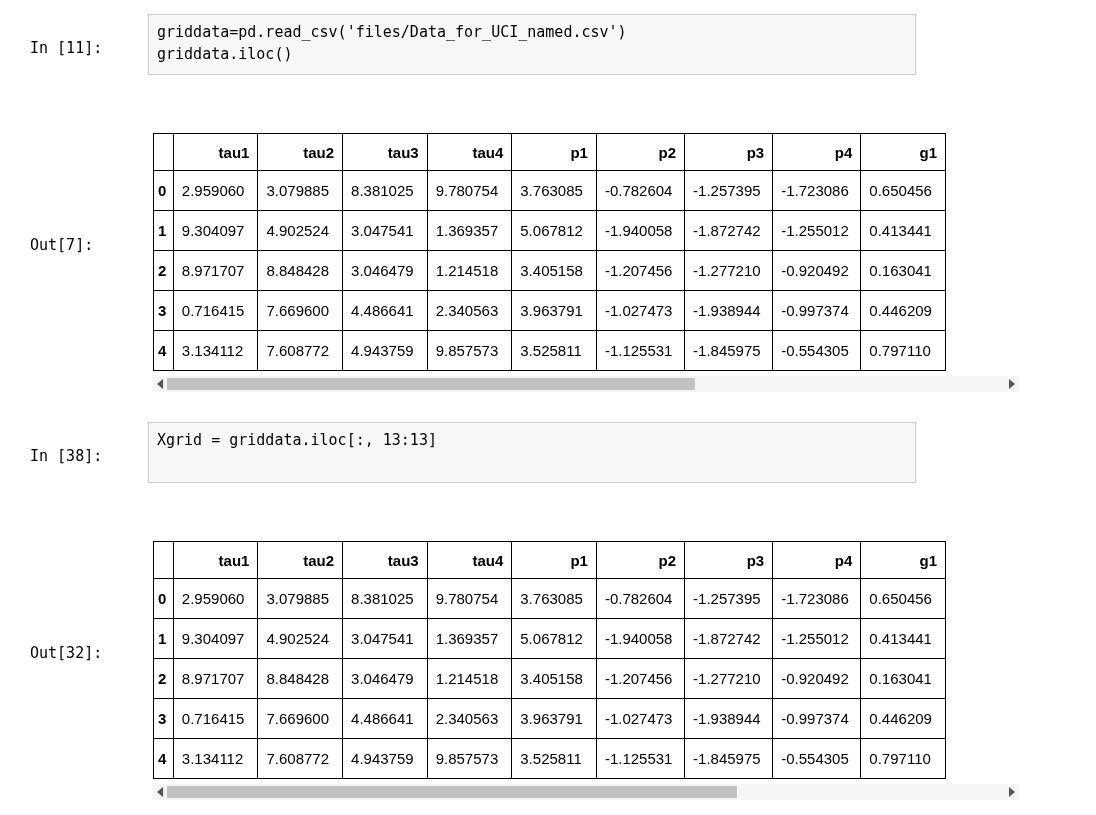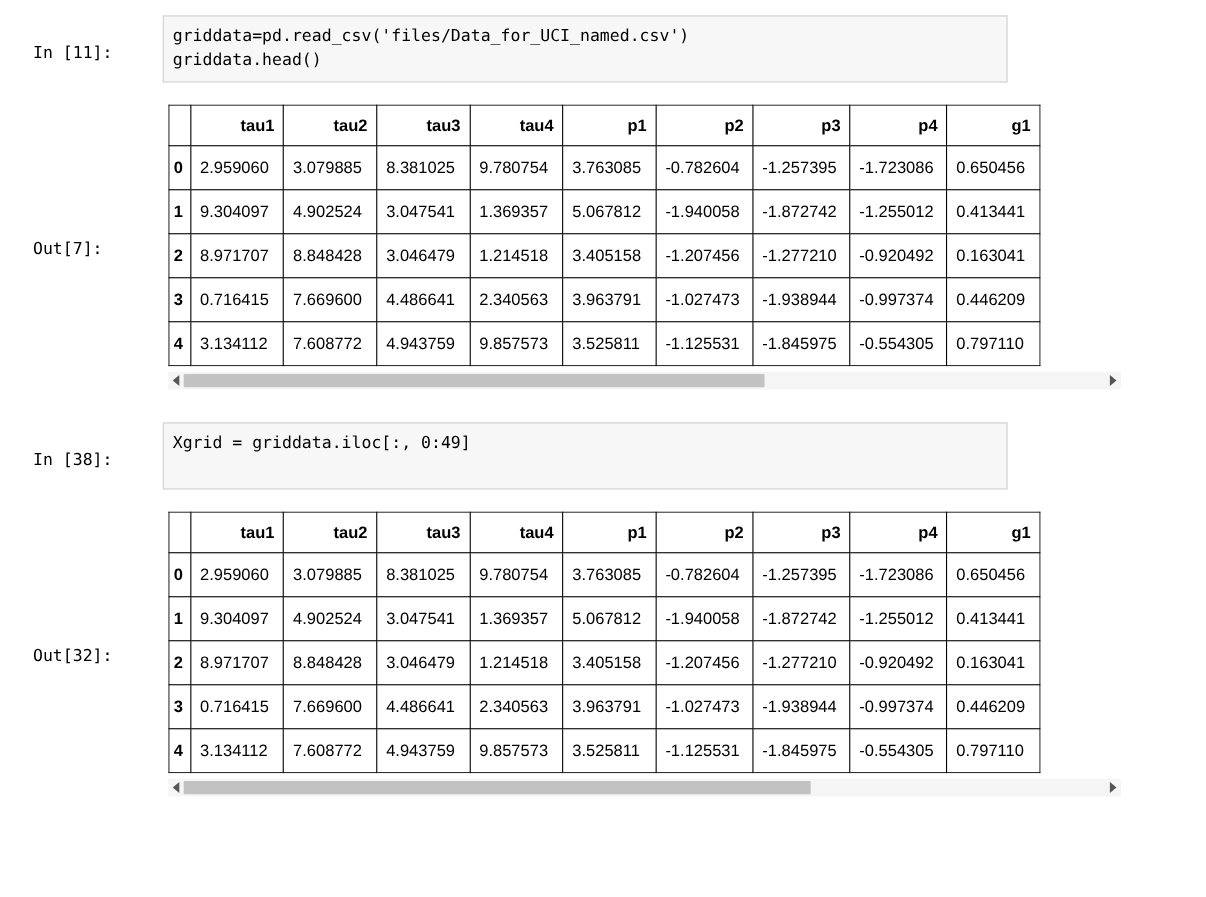--- a/index.html
+++ b/index.html
@@ -25,21 +25,21 @@
     padding: 6px 8px 8px 8px;
     min-height: 61px;
   }
   .code-line {
     font-family: "DejaVu Sans Mono", monospace;
     font-size: 15px; line-height: 22px; color: #000;
     white-space: pre;
   }
   .out-area { margin-top: 20px; }
   .table-scroll-wrap { width: 871px; }
-  .table-clip { width: 793px; overflow: hidden; margin-left: 5px; }
+  .table-clip { width: 793px; overflow: hidden; margin-left: 5px; margin-top: 38px; }
   table.dataframe { border-collapse: collapse; table-layout: fixed; }
   table.dataframe th, table.dataframe td {
     border: 1px solid #000;
     font-size: 15px;
     height: 40px;
     vertical-align: middle;
     background: #fff;
     overflow: hidden; white-space: nowrap;
   }
   table.dataframe thead th { height: 37px; font-weight: bold; text-align: right; padding: 0 8px; }
@@ -71,21 +71,21 @@
 </style>
 </head>
 <body>
 
 <div class="notebook">
 
   <div class="cell-row">
     <div class="prompt-col">In [11]:</div>
     <div class="code-box">
       <div class="code-line">griddata=pd.read_csv('files/Data_for_UCI_named.csv')</div>
-      <div class="code-line">griddata.head()</div>
+      <div class="code-line">griddata.iloc()</div>
     </div>
   </div>
 
   <div class="cell-row out-area">
     <div class="prompt-col out-prompt-col">Out[7]:</div>
     <div class="table-scroll-wrap">
       <div class="table-clip">
         <table class="dataframe">
             <colgroup>
               <col class="c-idx">
@@ -189,21 +189,21 @@
           </div>
       </div>
     </div>
   </div>
 
   <div class="cell-gap"></div>
 
   <div class="cell-row">
     <div class="prompt-col">In [38]:</div>
     <div class="code-box">
-      <div class="code-line">Xgrid = griddata.iloc[:, 0:49]</div>
+      <div class="code-line">Xgrid = griddata.iloc[:, 13:13]</div>
     </div>
   </div>
 
   <div class="cell-row out-area">
     <div class="prompt-col out-prompt-col">Out[32]:</div>
     <div class="table-scroll-wrap">
       <div class="table-clip">
         <table class="dataframe">
             <colgroup>
               <col class="c-idx">

